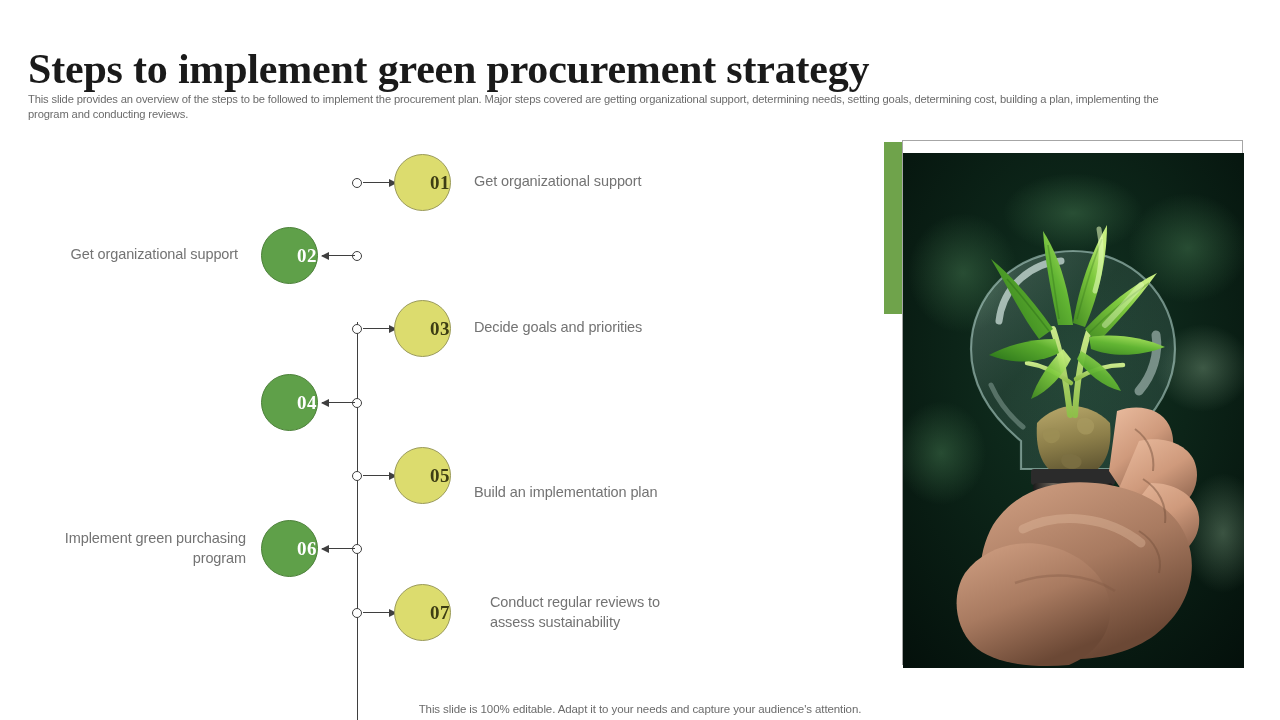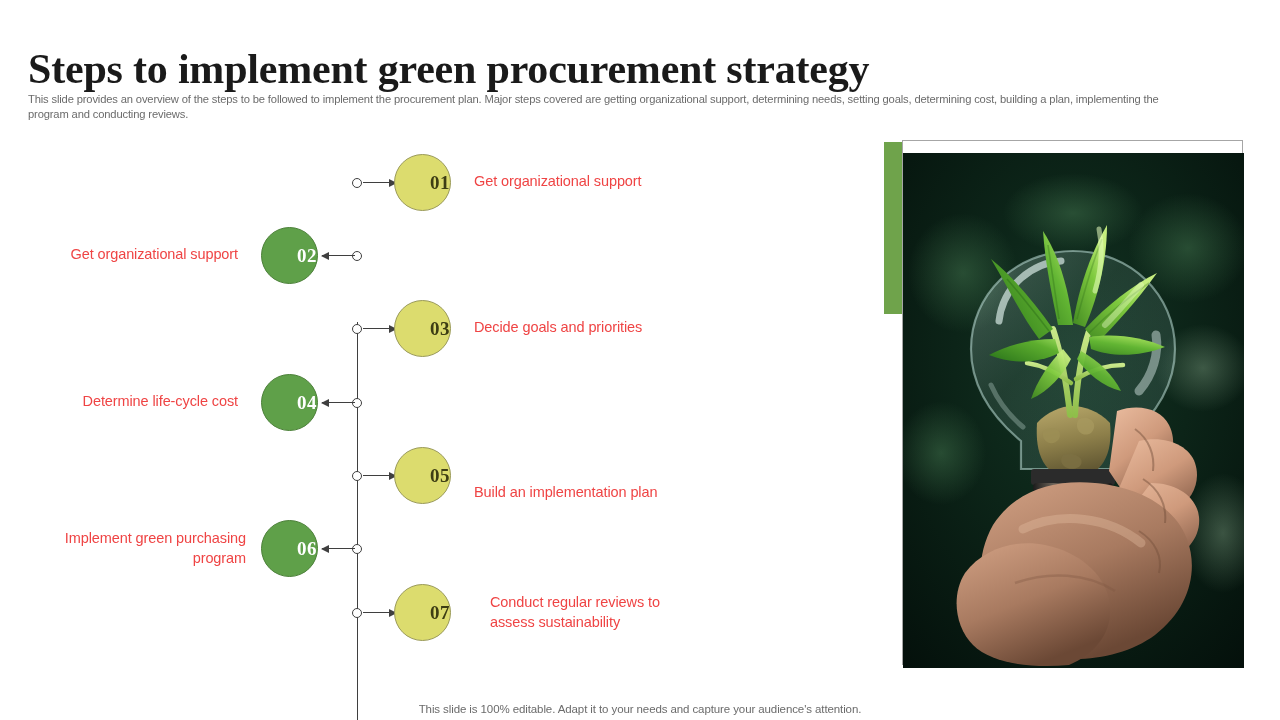--- a/index.html
+++ b/index.html
@@ -152,21 +152,21 @@
     background: #5fa049;
     border: 1px solid #4b8038;
     color: #ffffff;
   }
 
   
   .label {
     position: absolute;
     font-size: 14.5px;
     line-height: 19px;
-    color: #ef4444;
+    color: #737373;
     letter-spacing: -0.1px;
   }
   .label.right-side {
     left: 474px;
     top: 0px;
     width: 330px;
     text-align: left;
   }
   .label.left-side {
     left: 0px;
@@ -262,21 +262,20 @@
     </div>
     <div class="label right-side" style="top:18px;">Decide goals and priorities</div>
   </div>
 
   <div class="step-row" style="top:234px;">
     <div class="node"></div>
     <div class="arrow-left"></div>
     <div class="circle left green">
       <span>04</span>
     </div>
-    <div class="label left-side" style="top:18px;">Determine life-cycle cost</div>
   </div>
 
   <div class="step-row" style="top:307px;">
     <div class="node"></div>
     <div class="arrow-right"></div>
     <div class="circle right yellow">
       <span>05</span>
     </div>
     <div class="label right-side" style="top:36px;">Build an implementation plan</div>
   </div>

